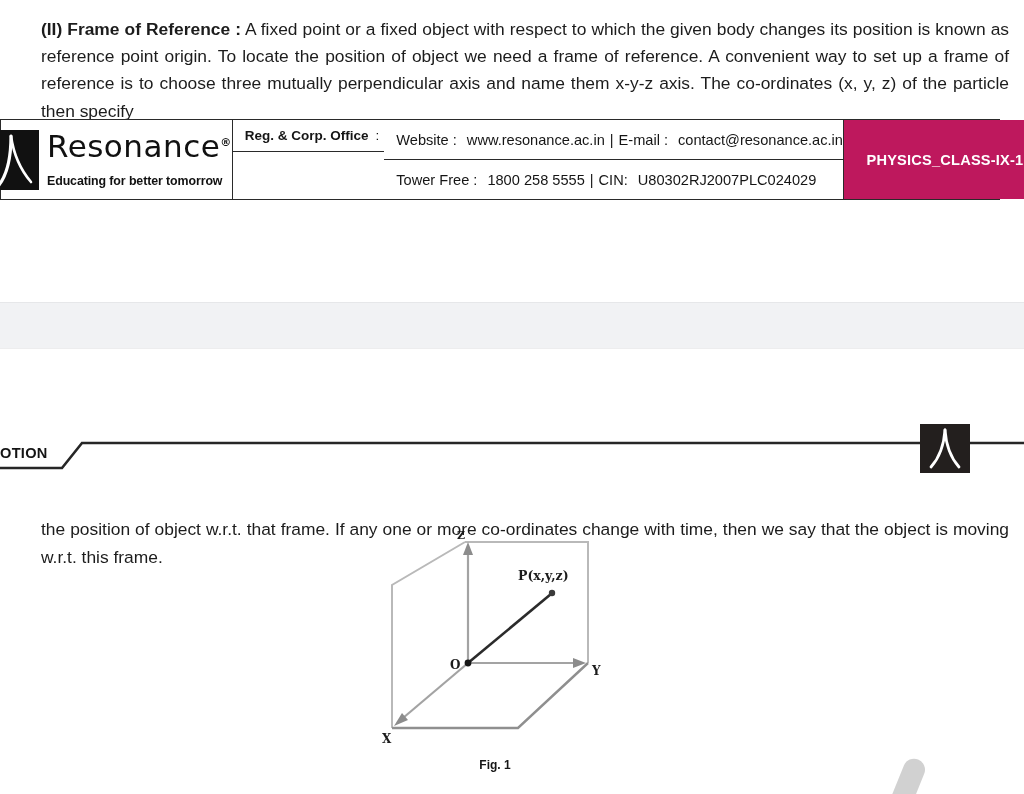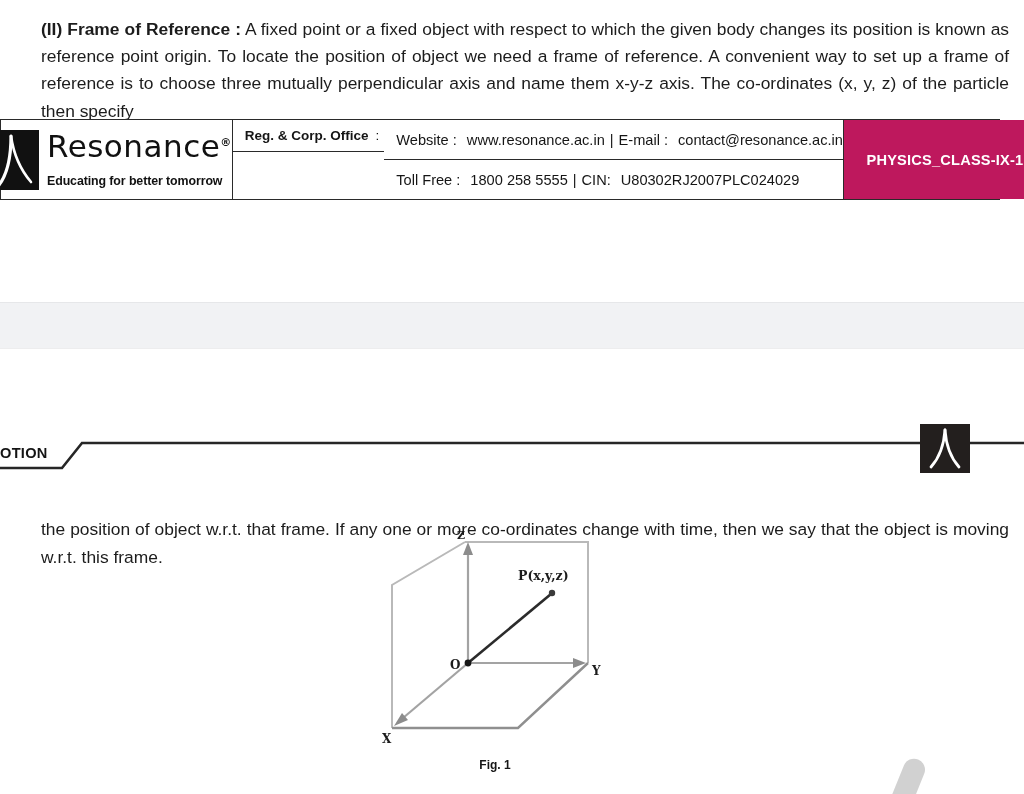--- a/index.html
+++ b/index.html
@@ -277,21 +277,21 @@
         <div class="contact-line top">
           <span>Website :</span>
           <span class="sep"></span>
           <span>www.resonance.ac.in</span>
           <span class="sep">|</span>
           <span>E-mail :</span>
           <span class="sep"></span>
           <span>contact@resonance.ac.in</span>
         </div>
         <div class="contact-line">
-          <span>Toll Free :</span>
+          <span>Tower Free :</span>
           <span class="sep"></span>
           <span>1800 258 5555</span>
           <span class="sep">|</span>
           <span>CIN:</span>
           <span class="sep"></span>
           <span>U80302RJ2007PLC024029</span>
         </div>
       </div>
       <div class="class-col">PHYSICS_CLASS-IX-1</div>
     </div>

